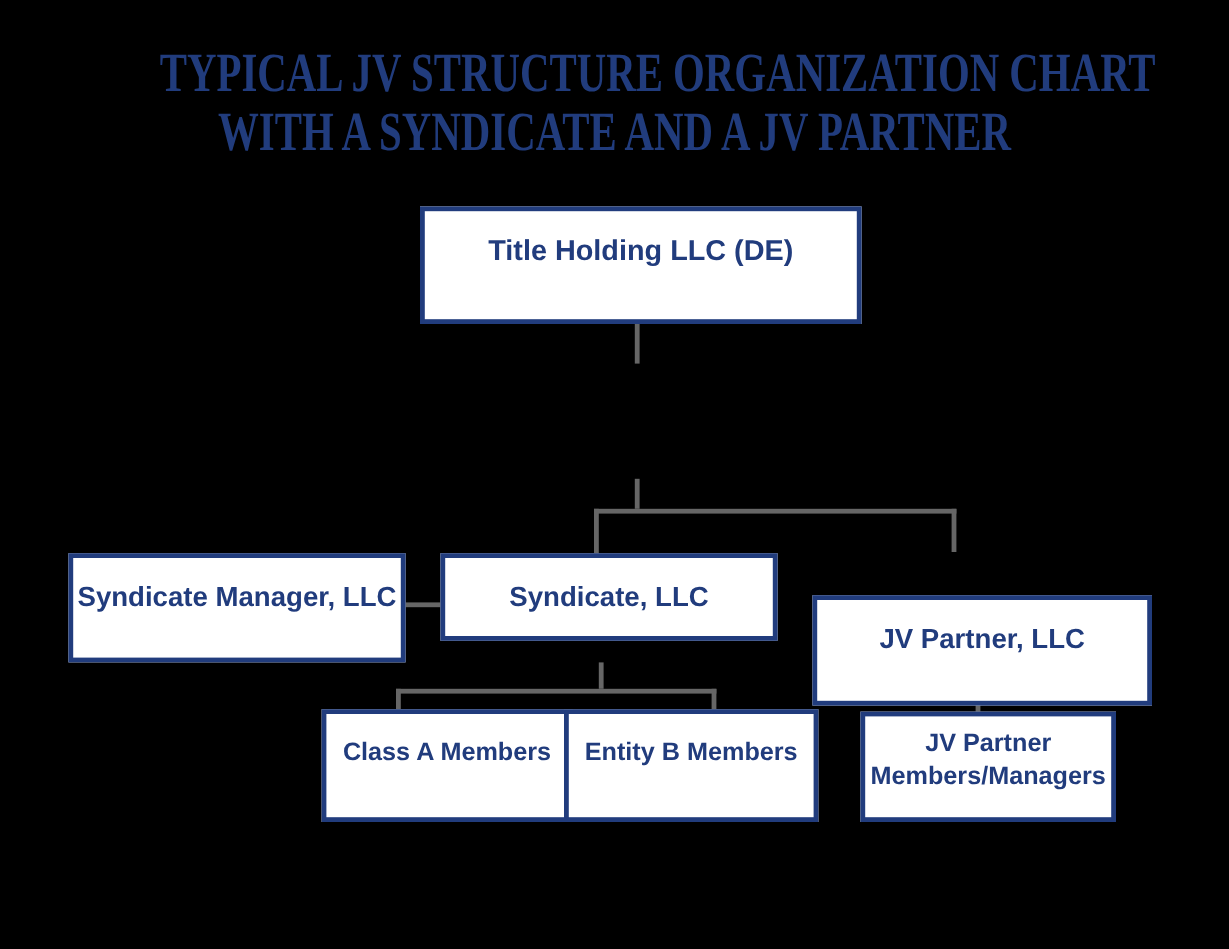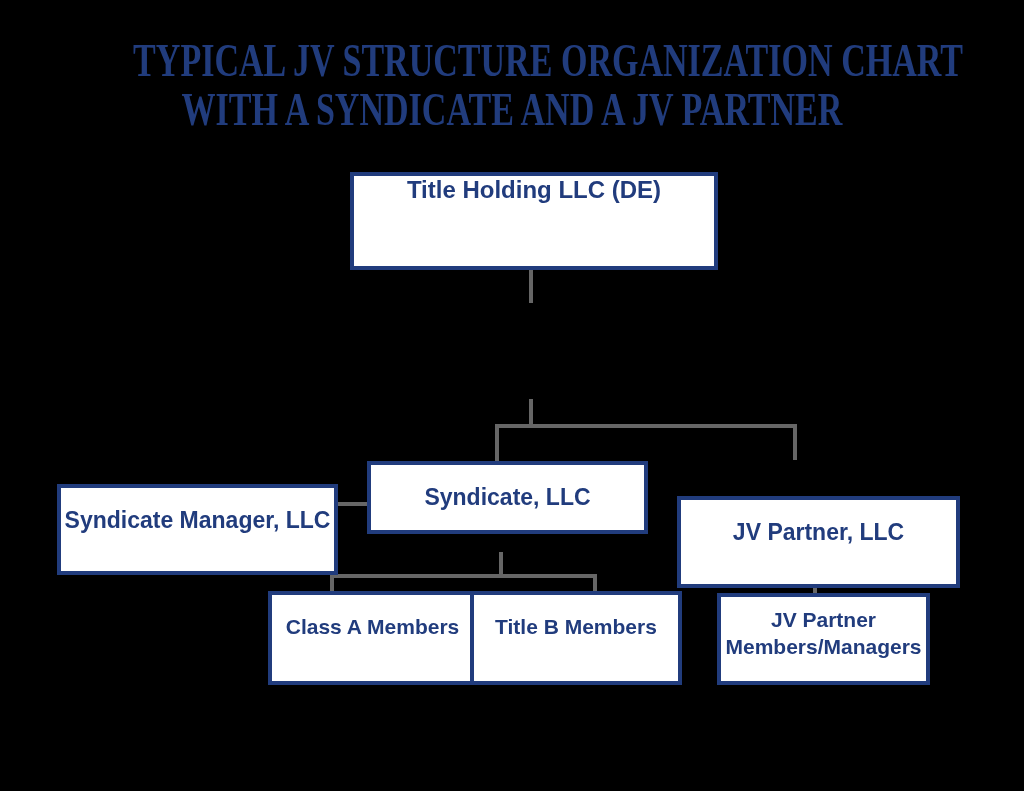--- a/index.html
+++ b/index.html
@@ -60,43 +60,43 @@
   <div class="conn" style="left:495px; top:424px; width:302px; height:4px;"></div>
   <div class="conn" style="left:495px; top:424px; width:4px; height:37px;"></div>
   <div class="conn" style="left:793px; top:424px; width:4px; height:36px;"></div>
   <div class="conn" style="left:338px; top:502px; width:29px; height:4px;"></div>
   <div class="conn" style="left:499px; top:552px; width:4px; height:22px;"></div>
   <div class="conn" style="left:330px; top:574px; width:267px; height:4px;"></div>
   <div class="conn" style="left:330px; top:574px; width:4px; height:17px;"></div>
   <div class="conn" style="left:593px; top:574px; width:4px; height:17px;"></div>
   <div class="conn" style="left:813px; top:552px; width:4px; height:41px;"></div>
 
-  <div class="node" style="left:350px; top:172px; width:368px; height:98px; font-size:24px;">
+  <div class="node" style="left:350px; top:172px; width:368px; height:98px; padding-top:20px; font-size:24px;">
     <span class="lbl">Title Holding LLC (DE)</span>
   </div>
 
 
-  <div class="node" style="left:57px; top:461px; width:281px; height:91px; padding-top:19px; font-size:23px;margin-top:23px;">
+  <div class="node" style="left:57px; top:461px; width:281px; height:91px; padding-top:19px; font-size:23px;">
     <span class="lbl">Syndicate Manager, LLC</span>
   </div>
 
   <div class="node" style="left:367px; top:461px; width:281px; height:73px; padding-top:19px; font-size:23px;">
     <span class="lbl">Syndicate, LLC</span>
   </div>
 
   <div class="node" style="left:677px; top:460px; width:283px; height:92px; padding-top:19px; font-size:23px;margin-top:36px;">
     <span class="lbl">JV Partner, LLC</span>
   </div>
 
   <div class="node" style="left:236px; top:591px; width:209px; height:94px; padding-top:20px; font-size:21px;margin-left:32px;">
     <span class="lbl">Class A Members</span>
   </div>
 
   <div class="node" style="left:470px; top:591px; width:212px; height:94px; padding-top:20px; font-size:21px;">
-    <span class="lbl">Title B Members</span>
+    <span class="lbl">Entity B Members</span>
   </div>
 
   <div class="node" style="left:717px; top:593px; width:213px; height:92px; padding-top:9px; font-size:21px; line-height:27px;">
     <span class="lbl-wrap">JV Partner</span>
     <span class="lbl-wrap">Members/Managers</span>
   </div>
 
 </div>
 
 </body></html>

